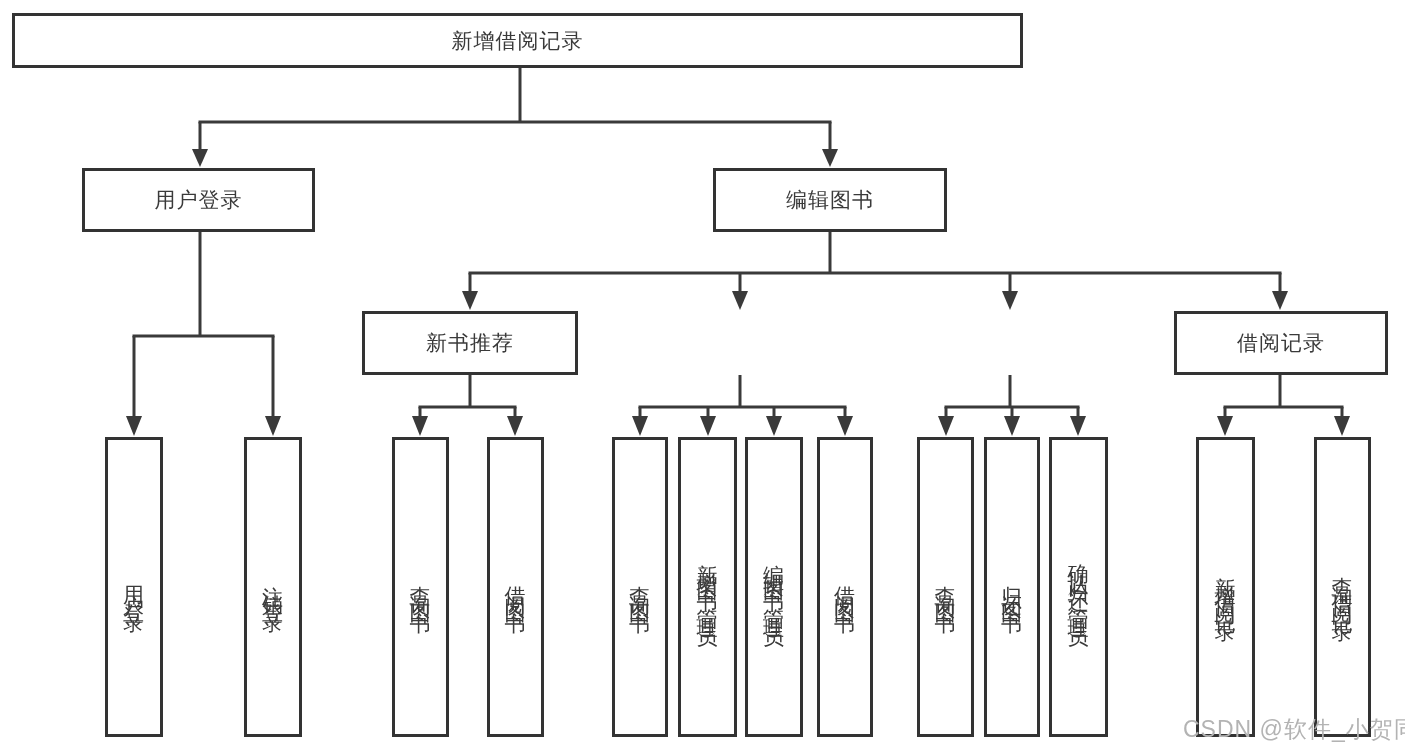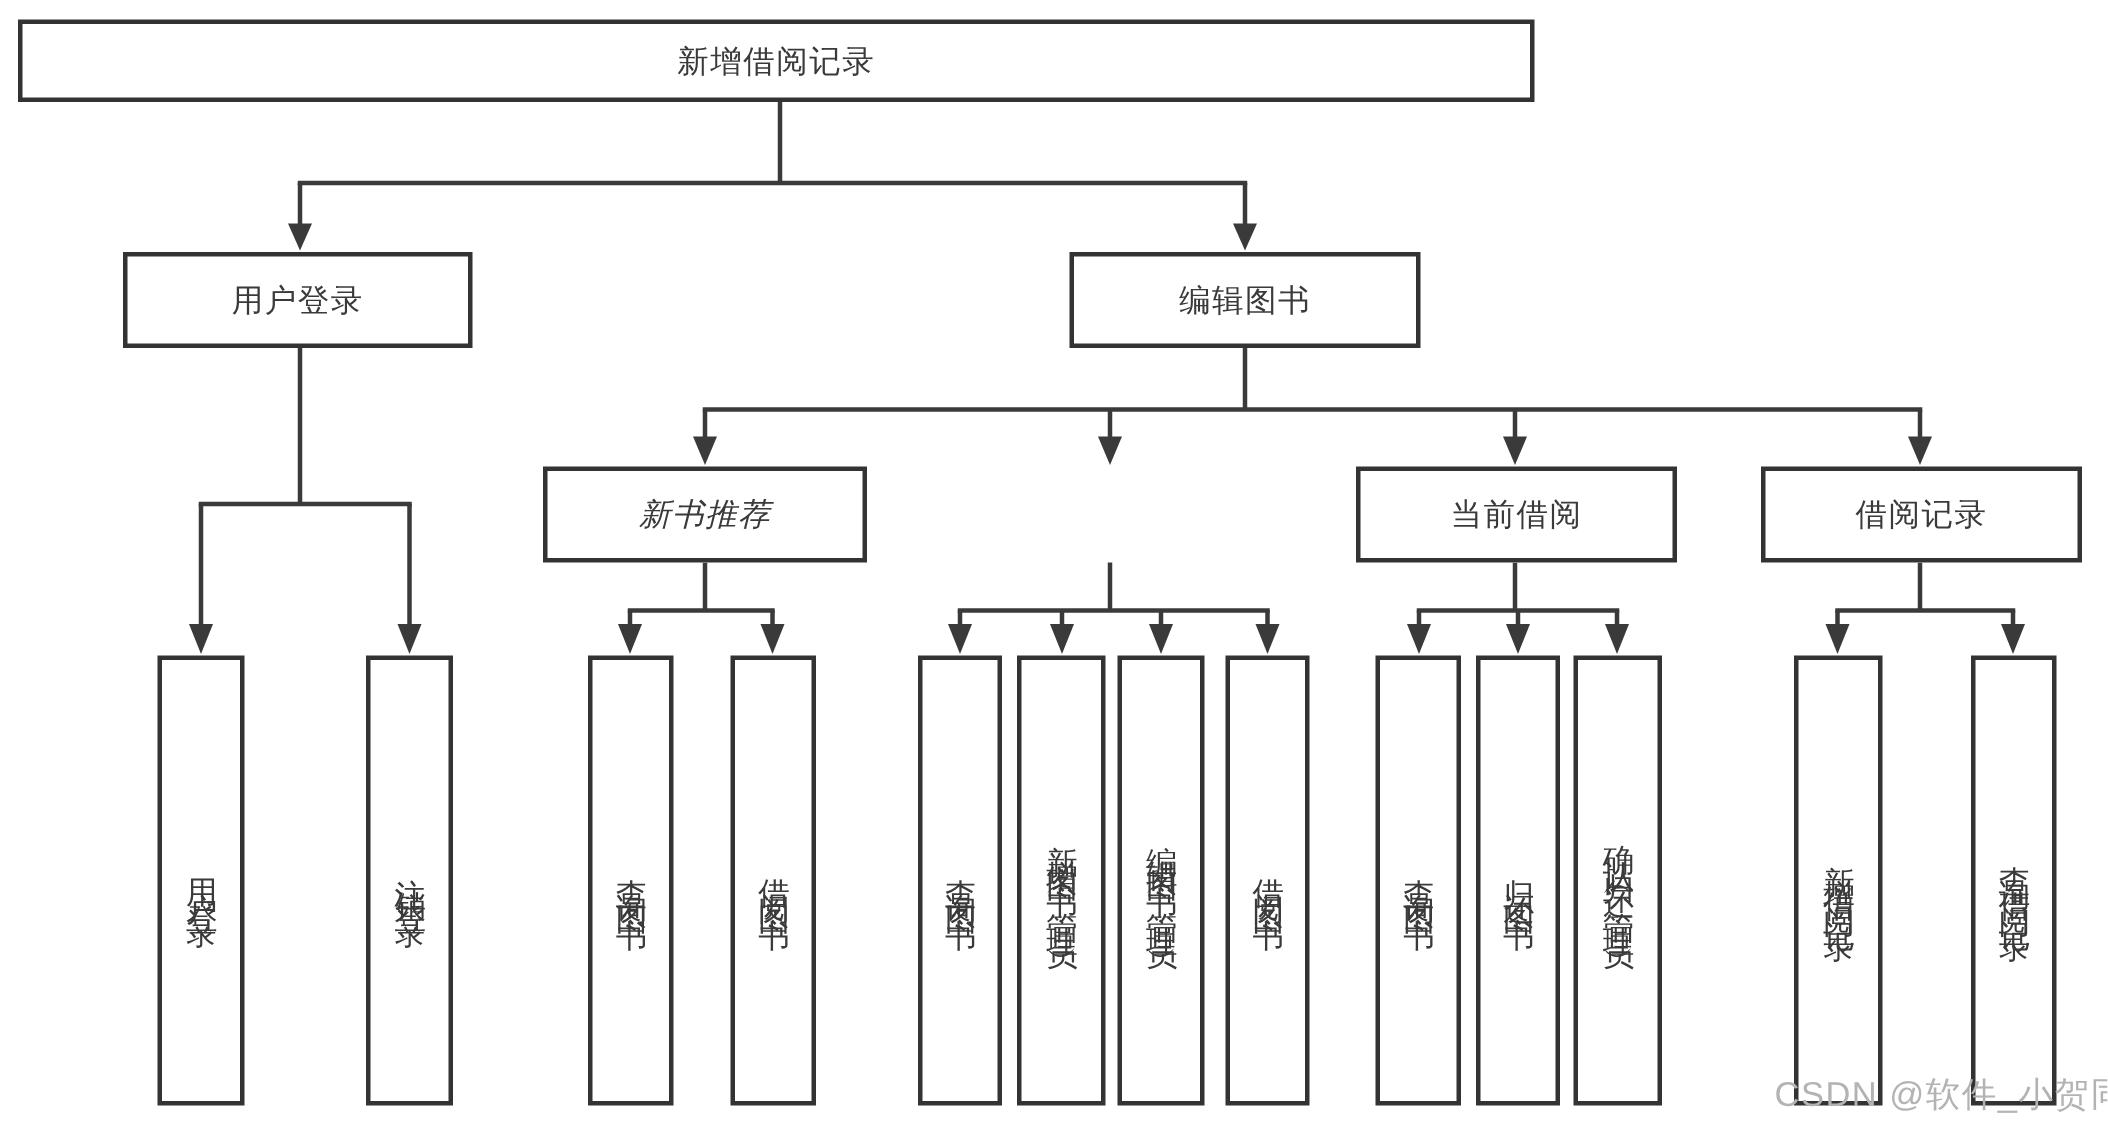--- a/index.html
+++ b/index.html
@@ -123,25 +123,22 @@
     <span>新增借阅记录</span>
   </div>
 
   <div class="box lvl2" style="left:82px;width:233px;">
     <span>用户登录</span>
   </div>
   <div class="box lvl2" style="left:713px;width:234px;">
     <span>编辑图书</span>
   </div>
 
-  <div class="box lvl3" style="left:362px;width:216px;font-style:italic;">
+  <div class="box lvl3" style="left:362px;width:216px;">
     <span>新书推荐</span>
-  </div>
-  <div class="box lvl3" style="left:904px;width:214px;">
-    <span>当前借阅</span>
   </div>
   <div class="box lvl3" style="left:1174px;width:214px;">
     <span>借阅记录</span>
   </div>
 
   <div class="box leaf" style="left:105px;width:58px;">
     <span class="vtext">用户登录</span>
   </div>
   <div class="box leaf" style="left:244px;width:58px;">
     <span class="vtext">注销登录</span>

